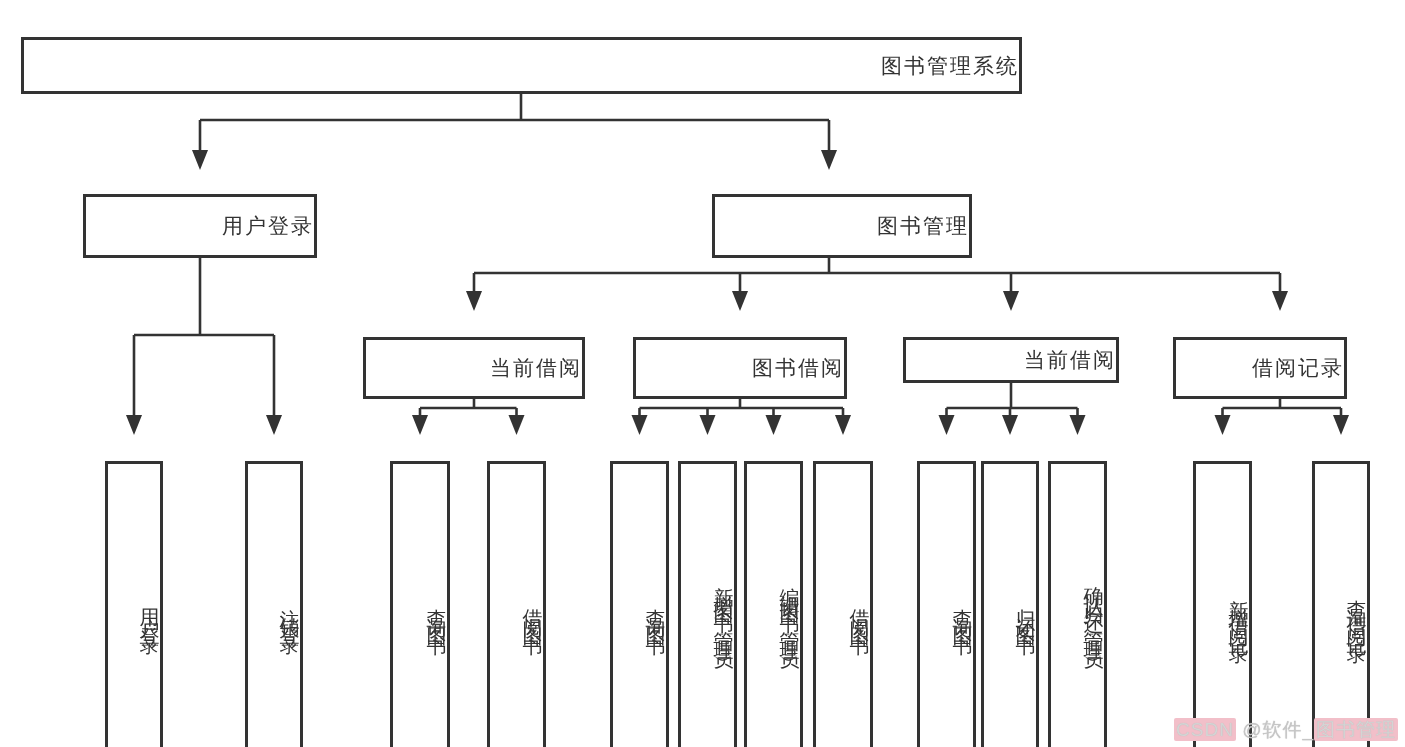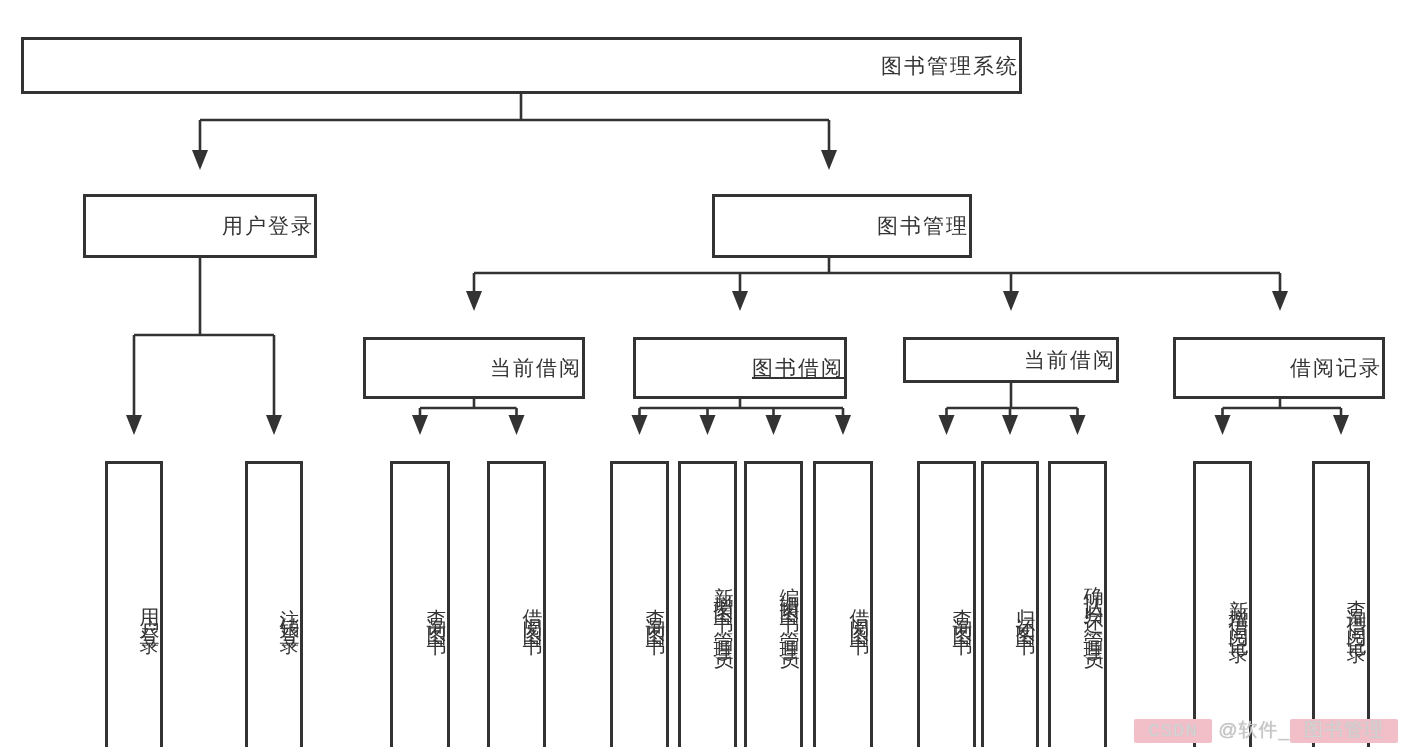--- a/index.html
+++ b/index.html
@@ -48,23 +48,22 @@
     bottom: 4px;
     font-size: 19px;
     letter-spacing: 1px;
     color: #c6c6c6;
     white-space: nowrap;
     text-shadow: 0 0 1px #b9b9b9;
   }
   .wm-hl {
     background: #f2bfc9;
     color: #d4d4d4;
-    padding: 1px 14px;
+    padding: 1px 2px;
     border-radius: 2px;
-    font-family: Liberation Mono, monospace;
   }
 </style>
 </head>
 <body>
 
 <div class="canvas">
 
   <svg class="wires" viewBox="0 0 1405 747" xmlns="http://www.w3.org/2000/svg">
     <g stroke="#333333" stroke-width="2.6" fill="none">
 
@@ -141,27 +140,27 @@
   <div class="node hnode" style="left:83px; top:170px; width:234px; height:64px;">
     <span>用户登录</span>
   </div>
   <div class="node hnode" style="left:712px; top:170px; width:260px; height:64px;">
     <span>图书管理</span>
   </div>
 
   <div class="node hnode" style="left:363px; top:313px; width:222px; height:62px;">
     <span>当前借阅</span>
   </div>
-  <div class="node hnode" style="left:633px; top:313px; width:214px; height:62px;text-decoration:underline;">
+  <div class="node hnode" style="left:633px; top:313px; width:214px; height:62px;">
     <span>图书借阅</span>
   </div>
   <div class="node hnode" style="left:903px; top:313px; width:216px; height:46px;">
     <span>当前借阅</span>
   </div>
-  <div class="node hnode" style="left:1173px; top:313px; width:212px; height:62px;padding-left:9px;">
+  <div class="node hnode" style="left:1173px; top:313px; width:174px; height:62px;padding-left:9px;">
     <span>借阅记录</span>
   </div>
 
   <div class="node vnode" style="left:105px; top:437px; width:58px; height:300px;">
     <span class="vtext">用户登录</span>
   </div>
   <div class="node vnode" style="left:245px; top:437px; width:58px; height:300px;">
     <span class="vtext">注销登录</span>
   </div>
 

